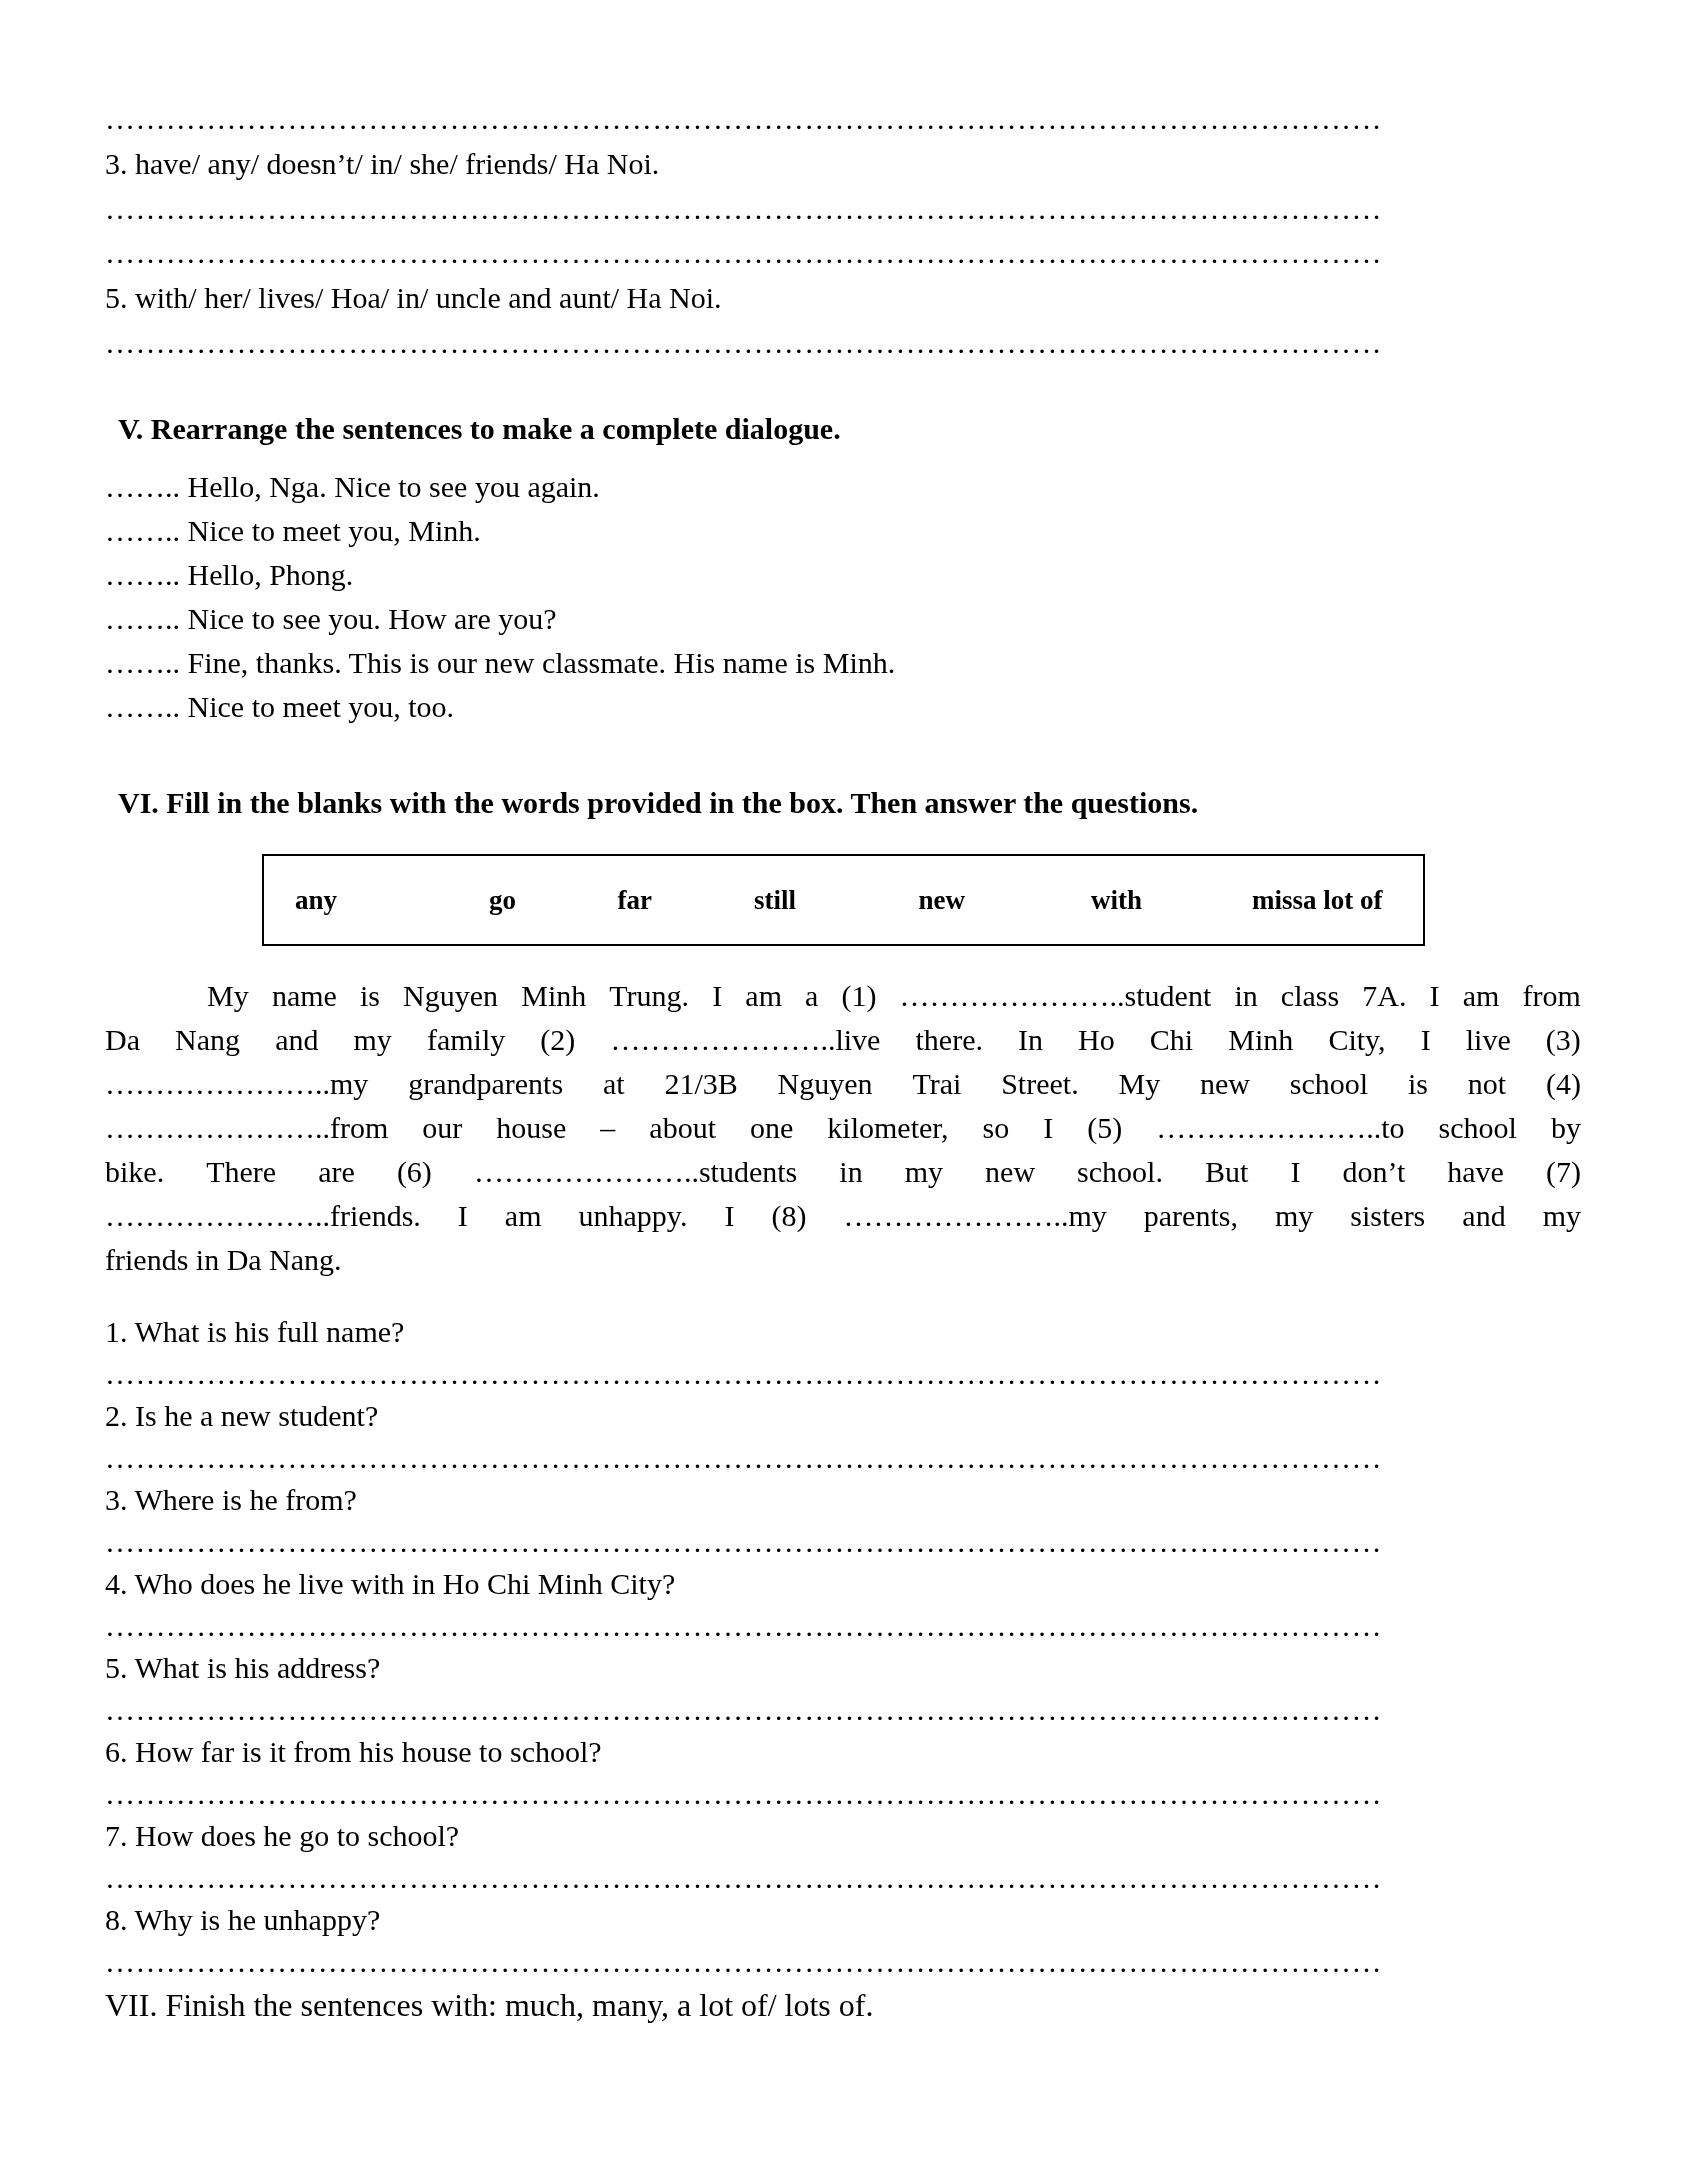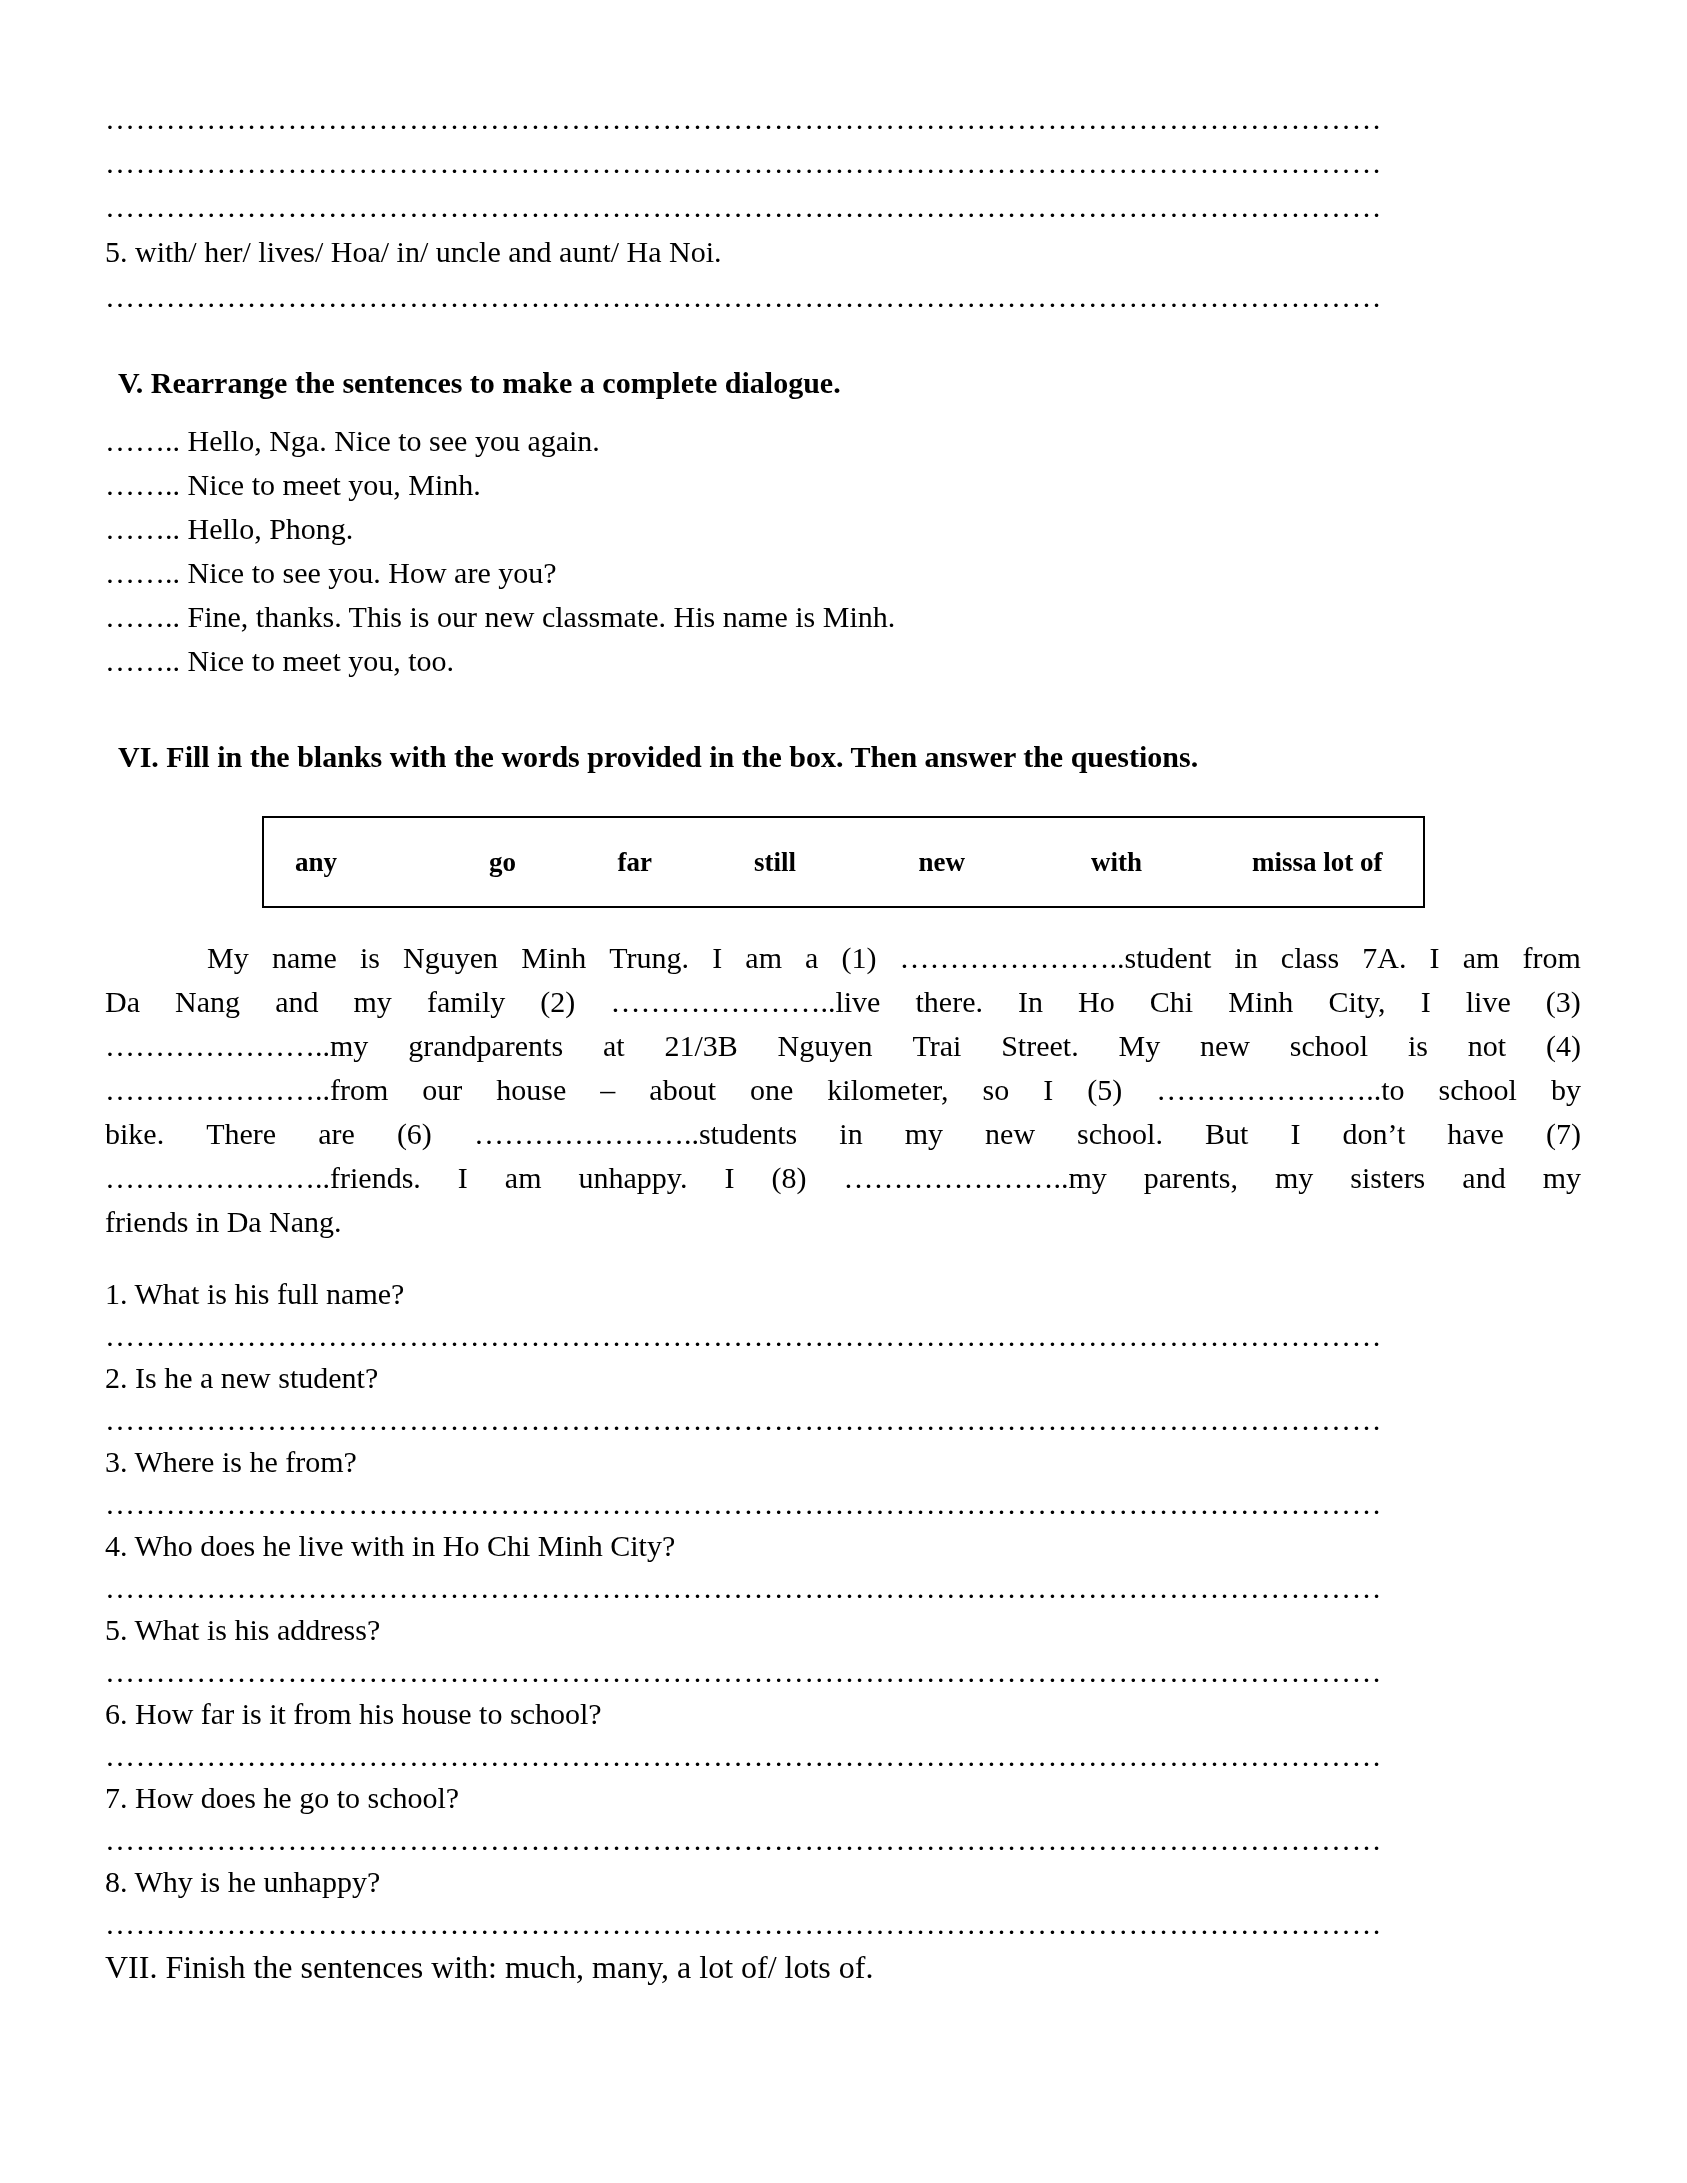--- a/index.html
+++ b/index.html
@@ -70,21 +70,20 @@
   .dialogue-line {
     font-size: 30px;
     line-height: 44px;
     white-space: nowrap;
   }
 
   
   .wordbox-wrap {
     display: flex;
     justify-content: center;
-    margin-top: 8px;
   }
   .wordbox {
     border: 2.1px solid #000;
     width: 1163px;
     height: 92px;
     box-sizing: border-box;
     display: flex;
     align-items: center;
     padding: 0 20px;
   }
@@ -120,20 +119,21 @@
     flex: 0 0 79px;
   }
 </style>
 </head>
 <body>
 
 <div class="page">
   <div class="doc">
 
     <div class="dotline">………………………………………………………………………………………………………………</div>
+    <div class="line">3. have/ any/ doesn’t/ in/ she/ friends/ Ha Noi.</div>
     <div class="dotline">………………………………………………………………………………………………………………</div>
     <div class="dotline">………………………………………………………………………………………………………………</div>
     <div class="line">5. with/ her/ lives/ Hoa/ in/ uncle and aunt/ Ha Noi.</div>
     <div class="dotline">………………………………………………………………………………………………………………</div>
 
     <div class="spacer-md"></div>
 
     <h2 class="section">V. Rearrange the sentences to make a complete dialogue.</h2>
     <div class="dialogue-line">…….. Hello, Nga. Nice to see you again.</div>
     <div class="dialogue-line">…….. Nice to meet you, Minh.</div>

